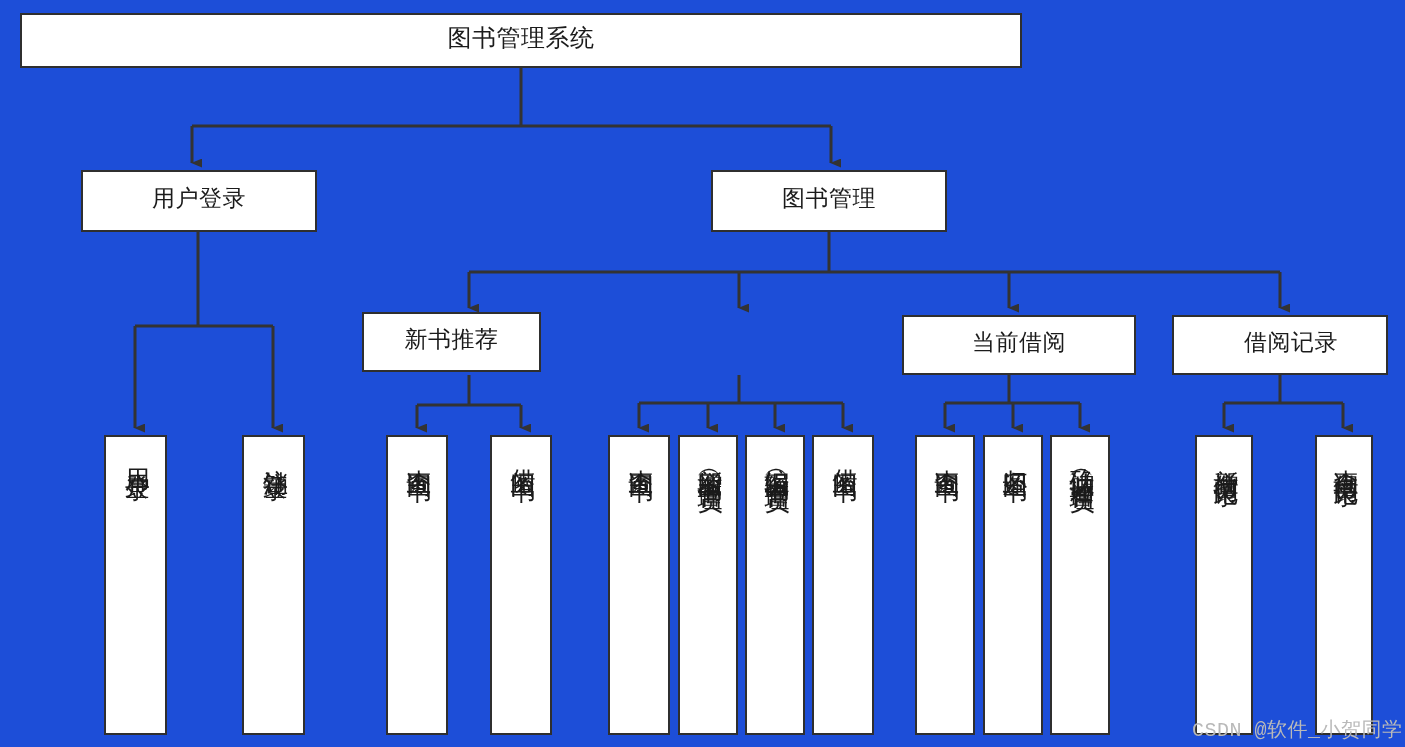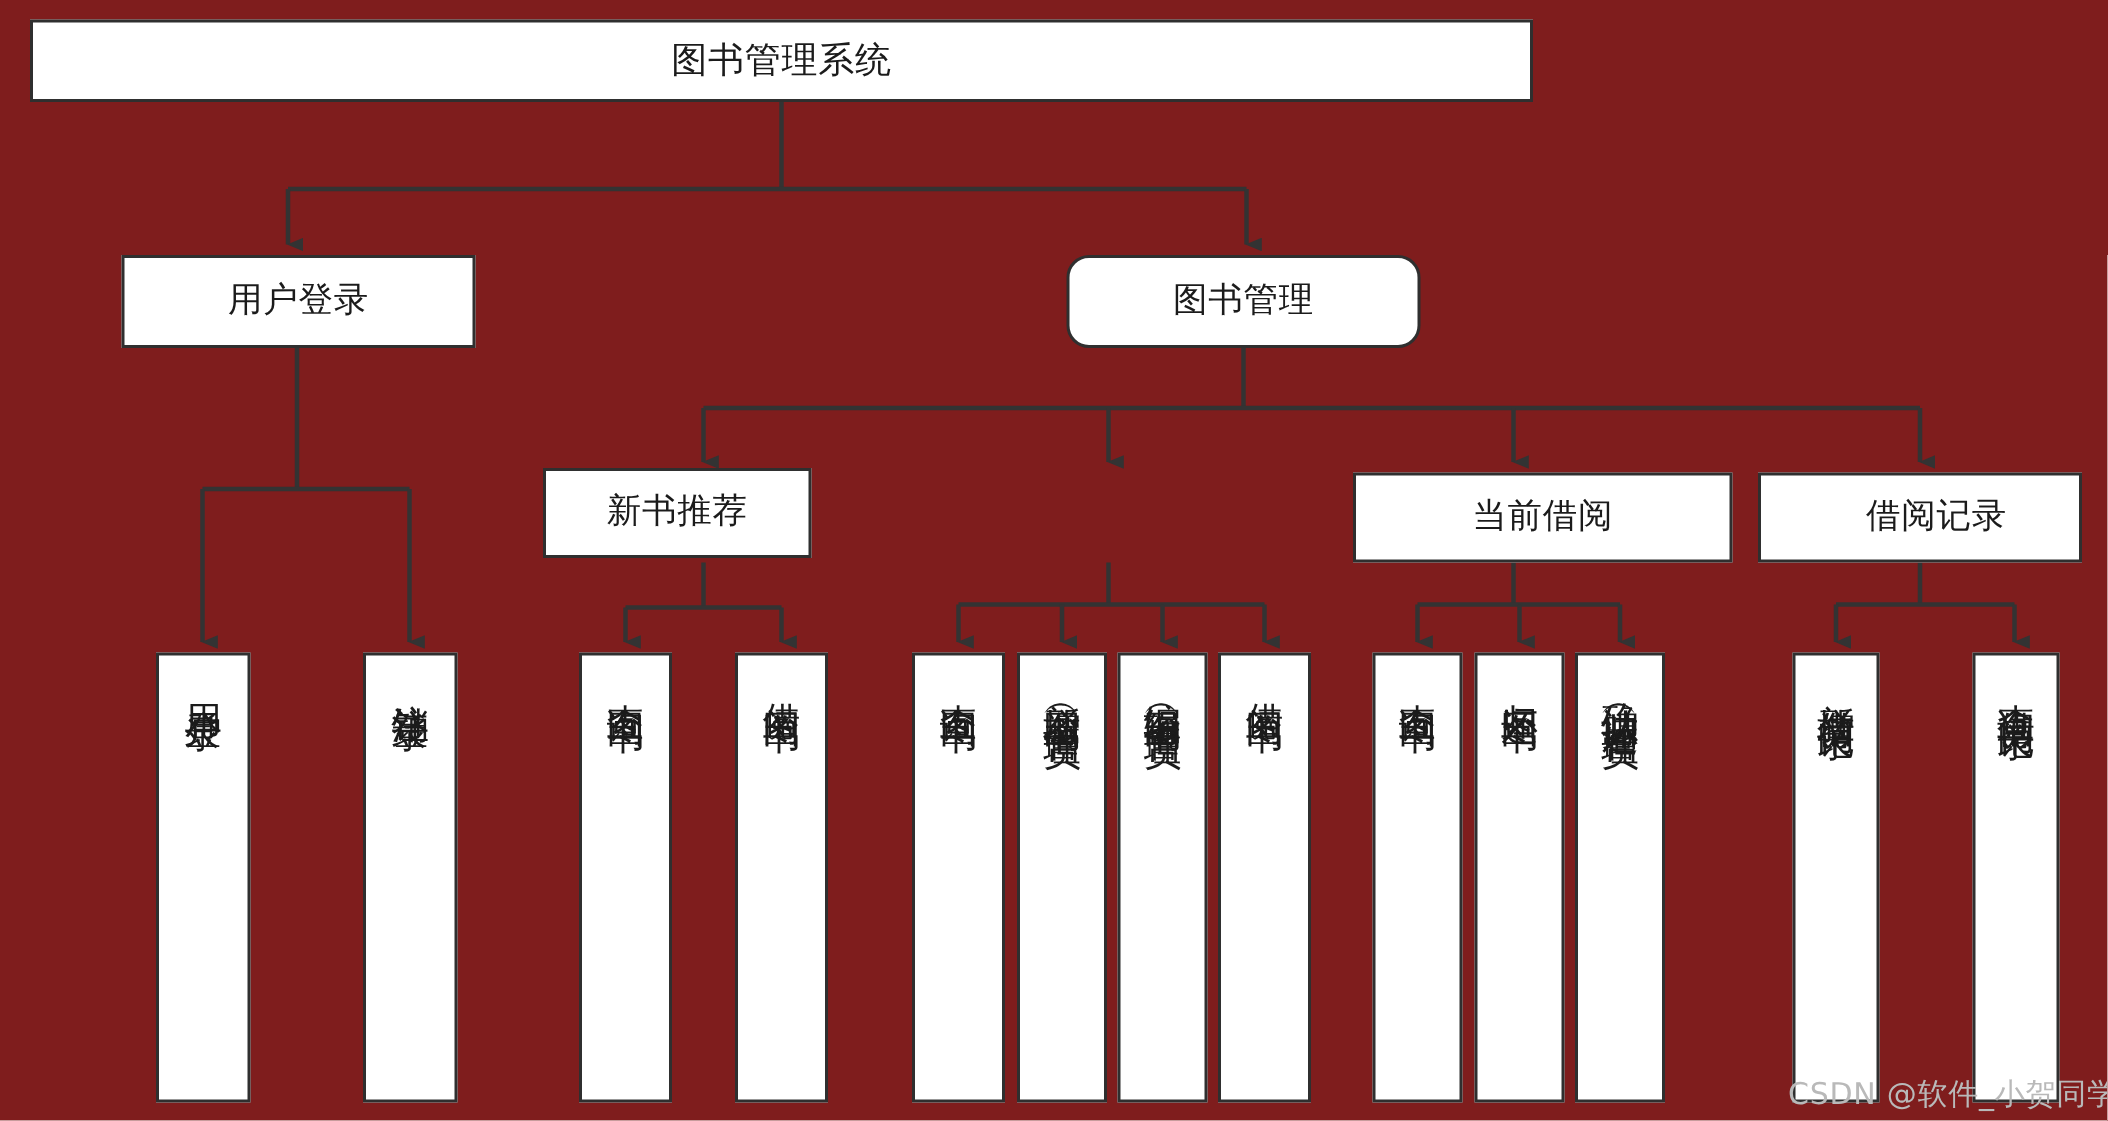--- a/index.html
+++ b/index.html
@@ -7,22 +7,23 @@
     padding: 0;
     background: #ffffff;
   }
   body {
     font-family: "DejaVu Sans", "Liberation Sans", sans-serif;
   }
   #diagram-root {
     position: relative;
     width: 1405px;
     height: 747px;
-    background: #7f1d1d;
+    background: #1d4ed8;
     overflow: hidden;
+    font-family: Liberation Mono, monospace;
   }
   #edges-layer {
     position: absolute;
     left: 0;
     top: 0;
     width: 1405px;
     height: 747px;
     pointer-events: none;
   }
   .node {
@@ -126,28 +127,28 @@
     </g>
   </svg>
 
   <div class="node horiz root" style="left:20px; top:13px; width:1002px; height:55px;">
     <span class="node-label">图书管理系统</span>
   </div>
 
   <div class="node horiz" style="left:81px; top:170px; width:236px; height:62px;">
     <span class="node-label">用户登录</span>
   </div>
-  <div class="node horiz" style="left:711px; top:170px; width:236px; height:62px;border-radius:15px;">
+  <div class="node horiz" style="left:711px; top:170px; width:236px; height:62px;">
     <span class="node-label">图书管理</span>
   </div>
 
   <div class="node horiz" style="left:362px; top:312px; width:179px; height:60px;">
     <span class="node-label">新书推荐</span>
   </div>
-  <div class="node horiz" style="left:902px; top:315px; width:253px; height:60px;">
+  <div class="node horiz" style="left:902px; top:315px; width:234px; height:60px;">
     <span class="node-label">当前借阅</span>
   </div>
   <div class="node horiz" style="left:1172px; top:315px; width:216px; height:60px;padding-left:22px;">
     <span class="node-label">借阅记录</span>
   </div>
 
   <div class="node vert" style="left:104px; top:435px; width:63px; height:300px;">
     <span class="node-label">用户登录</span>
   </div>
   <div class="node vert" style="left:242px; top:435px; width:63px; height:300px;">

